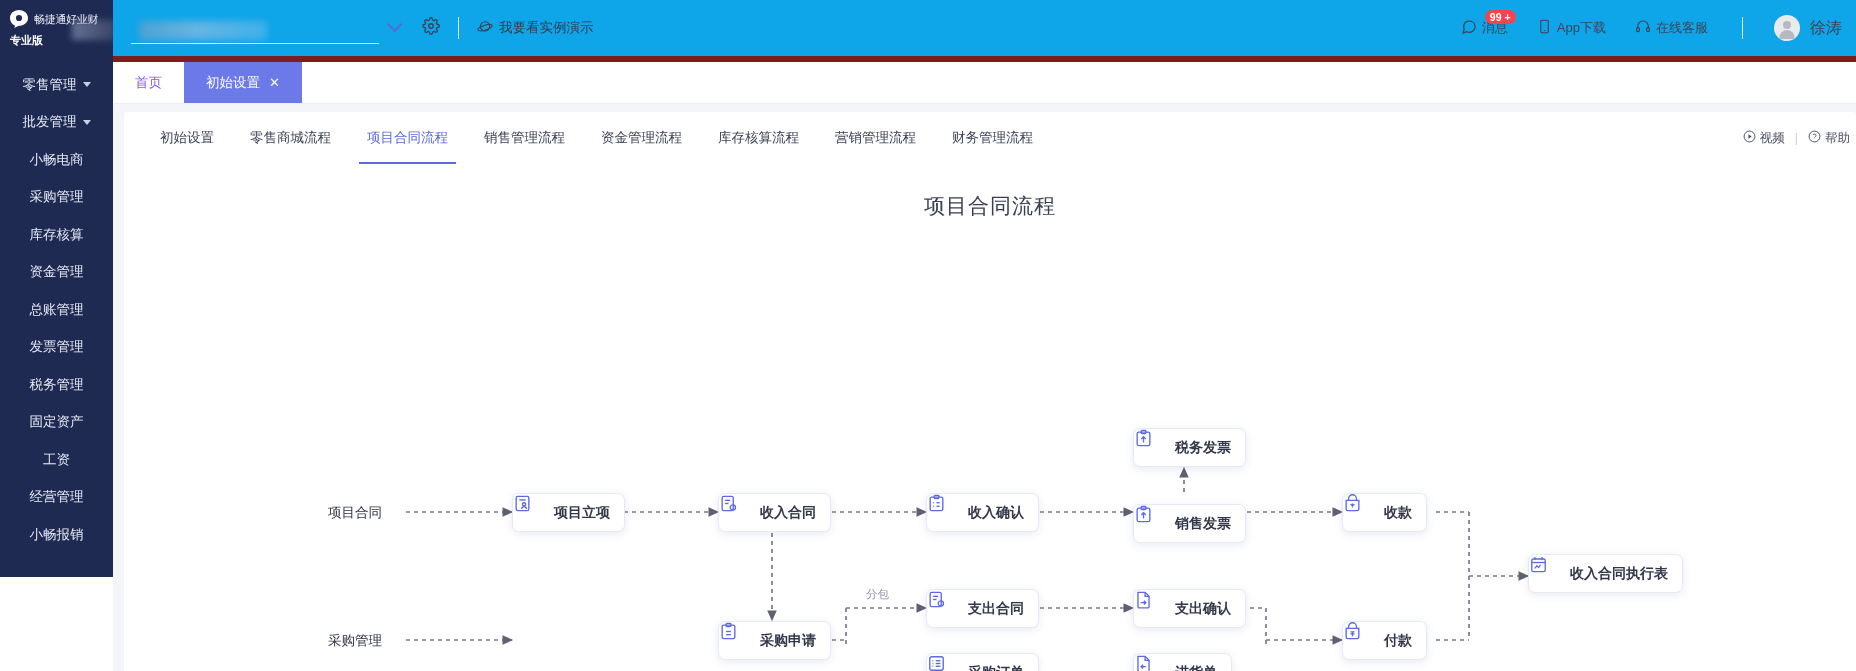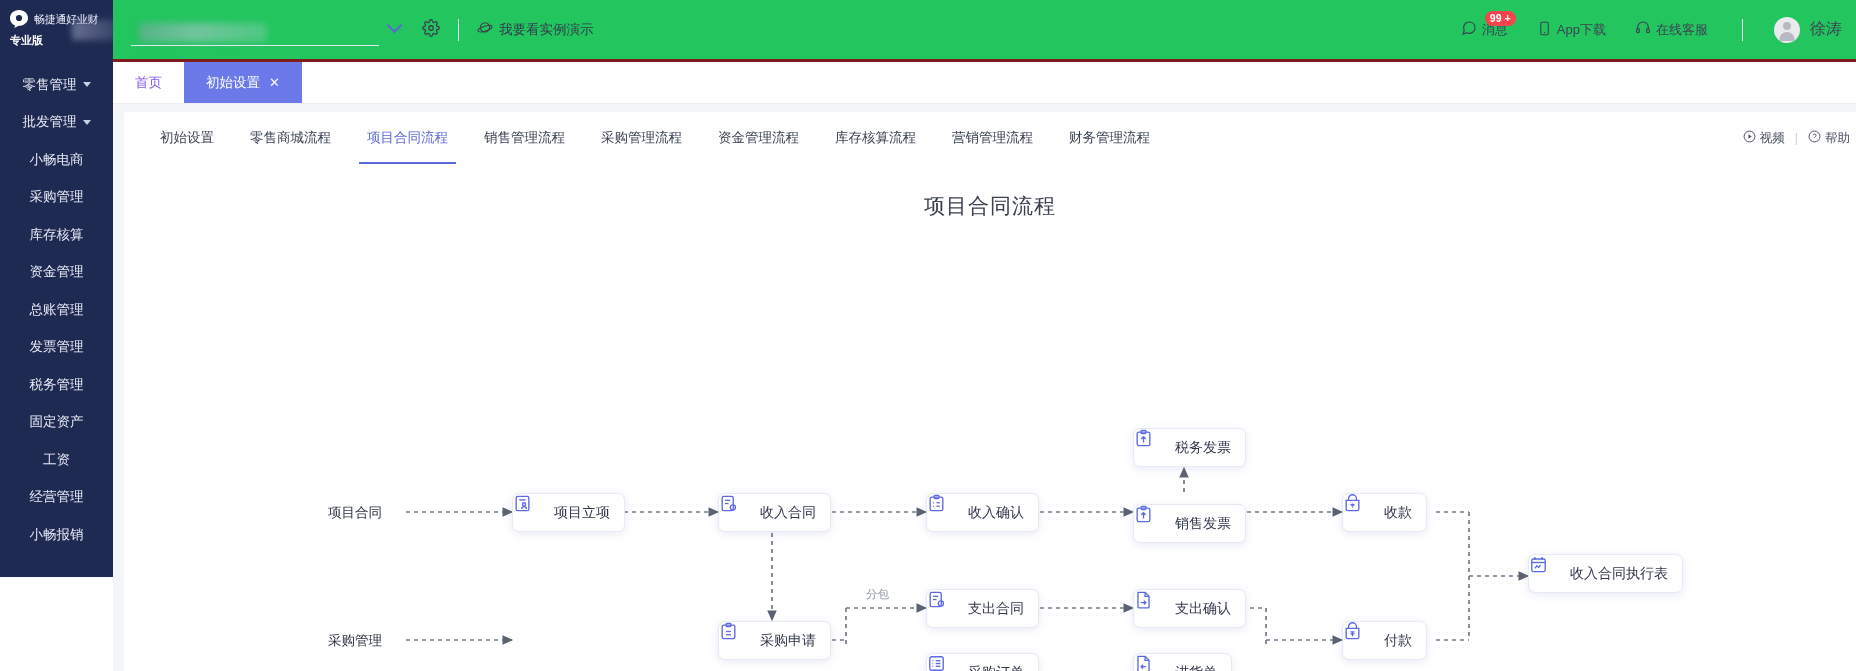--- a/index.html
+++ b/index.html
@@ -53,24 +53,24 @@
     border-left: 4.5px solid transparent;
     border-right: 4.5px solid transparent;
     border-top: 5px solid #c9cfe4;
   }
 
   
   .right { flex: 1; display: flex; flex-direction: column; min-width: 0; }
 
   
   .header {
-    height: 62px; background: #22c55e;
+    height: 62px; background: #0ea5e9;
     display: flex; align-items: center;
     padding: 0 12px 0 18px;
-    border-bottom: 3px solid #7f1d1d;
+    border-bottom: 6px solid #7f1d1d;
     position: relative;
   }
   .hd-search {
     width: 248px; position: relative; height: 32px;
     display: flex; align-items: flex-end;
   }
   .hd-search-line {
     position: absolute; left: 0; right: 0; bottom: 0;
     border-bottom: 1px solid #e2e5ee;
   }
@@ -178,21 +178,21 @@
 
   .node {
     position: absolute;
     background: #fff;
     border: 1px solid #e7e9f3;
     border-radius: 7px;
     box-shadow: 0 2px 9px rgba(92,105,190,0.14);
     display: flex; align-items: center; gap: 8px;
     padding: 4px 14px; height: 39px;
     font-size: 14px; color: #32384a;
-    white-space: nowrap; cursor: pointer;
+    white-space: nowrap; cursor: pointer; font-weight: bold;
   }
   .node .ic { width: 19px; height: 19px; flex: 0 0 19px; }
   .rowlabel {
     position: absolute; font-size: 13.5px; color: #2f3545; white-space: nowrap;
   }
   .edgelabel {
     position: absolute; font-size: 11.5px; color: #8d93a4; white-space: nowrap;
   }
 </style>
 </head>
@@ -347,23 +347,20 @@
           <div class="subtab">
               <span>零售商城流程</span>
             </div>
           <div class="subtab active">
               <span>项目合同流程</span>
             </div>
           <div class="subtab">
               <span>销售管理流程</span>
             </div>
           <div class="subtab">
-              <span>采购管理流程</span>
-            </div>
-          <div class="subtab">
               <span>资金管理流程</span>
             </div>
           <div class="subtab">
               <span>库存核算流程</span>
             </div>
           <div class="subtab">
               <span>营销管理流程</span>
             </div>
           <div class="subtab">
               <span>财务管理流程</span>

